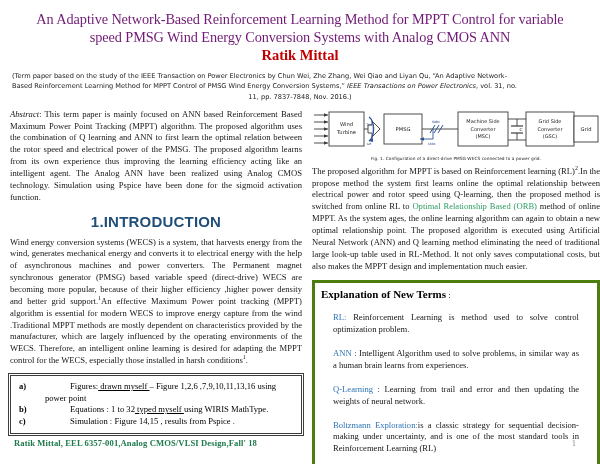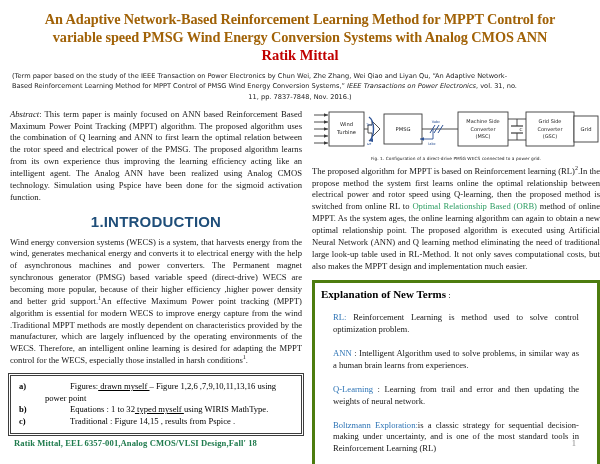--- a/index.html
+++ b/index.html
@@ -20,24 +20,24 @@
     width: 600px;
     height: 464px;
     box-sizing: border-box;
     padding: 6px 10px 0 10px;
   }
 
   
   .title {
     text-align: center;
     font-family: "Liberation Serif", serif;
-    font-weight: bold;
+    font-weight: normal;
     font-size: 14.3px;
     line-height: 1.27;
-    color: #a16207;
+    color: #701a75;
     letter-spacing: -0.1px;
     margin: 4px 14px 0 14px;
   }
   .author {
     text-align: center;
     font-family: "Liberation Serif", serif;
     font-weight: bold;
     font-size: 14.5px;
     color: #c00000;
     margin-top: 1px;
@@ -218,21 +218,21 @@
             <span class="lof-text"><b>Figures:</b><span class="u"> drawn myself </span><span>– Figure 1,2,6 ,7,9,10,11,13,16 using power point</span></span>
           </div>
 
           <div class="lof-row">
             <span class="lof-marker">b)</span>
             <span class="lof-text"><b>Equations : 1 to 32</b><span class="u"> typed myself </span><span>using WIRIS MathType.</span></span>
           </div>
 
           <div class="lof-row">
             <span class="lof-marker">c)</span>
-            <span class="lof-text"><b>Traditional :</b><span class="u"></span><span> Figure 14,15 , results from Pspice .</span></span>
+            <span class="lof-text"><b>Simulation :</b><span class="u"></span><span> Figure 14,15 , results from Pspice .</span></span>
           </div>
         </div>
       </div>
 
     </div>
 
     <div class="col-right">
 
       <div class="figure-wrap">
         <svg width="288" height="44" viewBox="0 0 288 44">

